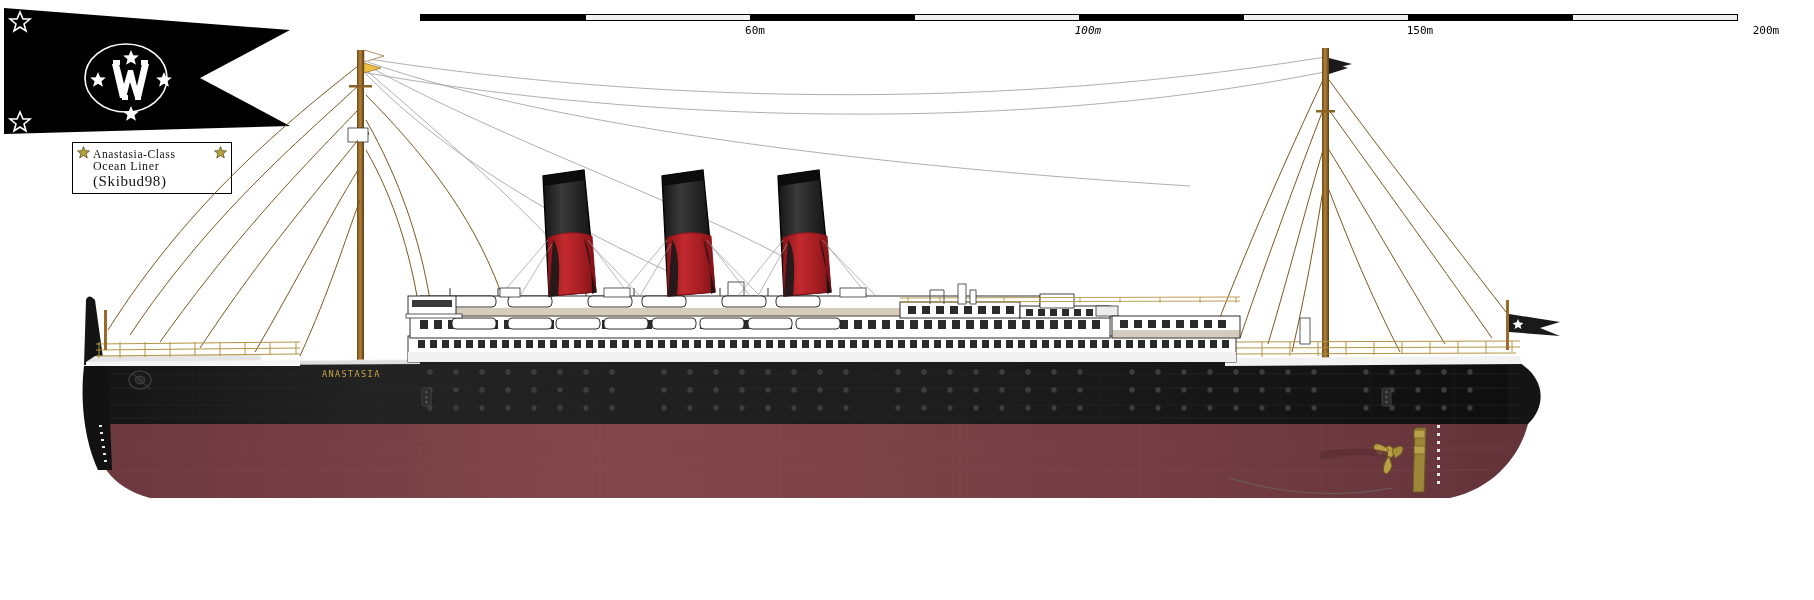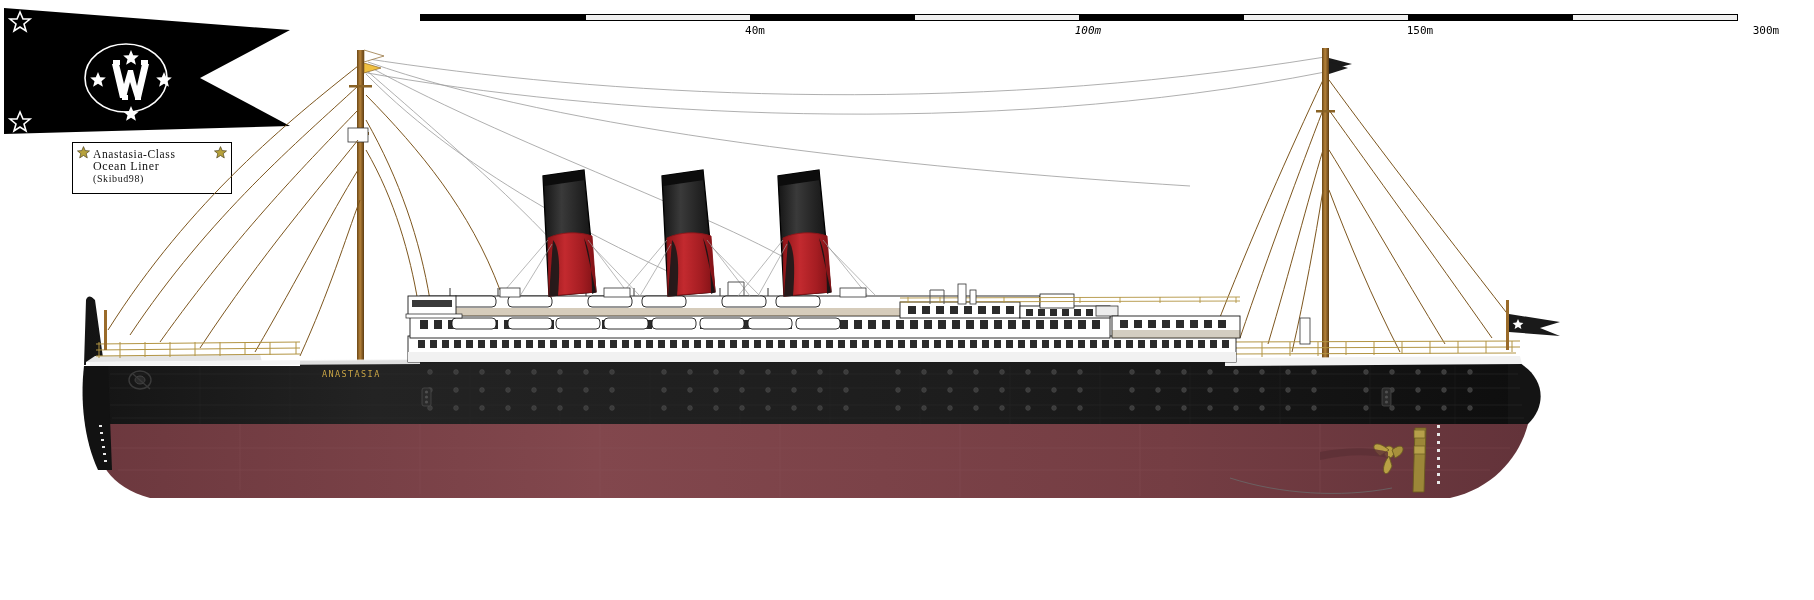--- a/index.html
+++ b/index.html
@@ -12,21 +12,21 @@
   #house-flag svg{display:block;}
 
   
   #title-plate{left:72px;top:142px;width:160px;height:52px;
       background:#ffffff;border:1px solid #000;box-sizing:border-box;
       text-align:left;padding-left:20px;}
   #title-plate .ln{font-family:"Liberation Serif",serif;color:#111;
       letter-spacing:.6px;line-height:1.05;}
   #title-plate .l1{font-size:11.5px;margin-top:5px;}
   #title-plate .l2{font-size:12px;}
-  #title-plate .l3{font-size:10px;margin-top:1px;}
+  #title-plate .l3{font-size:15px;margin-top:1px;}
   .plate-star{position:absolute;width:13px;height:13px;}
   .plate-star svg{display:block}
 
   
   #scale-bar{left:420px;top:14px;width:1318px;height:7px;
       border:1px solid #000;box-sizing:border-box;background:#000;}
   #scale-bar .seg{position:absolute;top:0;height:100%;background:#000;}
   #scale-bar .seg.light{background:#efefef;}
   .scale-label{position:absolute;top:24px;font-family:"DejaVu Sans Mono",monospace;
       font-size:11px;color:#000;transform:translateX(-50%);white-space:nowrap;}
@@ -86,24 +86,24 @@
   <div class="ln l2">Ocean Liner</div>
   <div class="ln l3">(Skibud98)</div>
 </div>
 
 <div class="abs" id="scale-bar">
   <div class="seg light" style="left:12.5%;width:12.5%;"></div>
   <div class="seg light" style="left:37.5%;width:12.5%;"></div>
   <div class="seg light" style="left:62.5%;width:12.5%;"></div>
   <div class="seg light" style="left:87.5%;width:12.5%;"></div>
 </div>
-<div class="scale-label" style="left:755px;">40m</div>
+<div class="scale-label" style="left:755px;">60m</div>
 <div class="scale-label" style="left:1088px;font-style:italic;">100m</div>
 <div class="scale-label" style="left:1420px;text-align:center;">150m</div>
-<div class="scale-label" style="left:1766px;">300m</div>
+<div class="scale-label" style="left:1766px;">200m</div>
 
 <div class="abs" id="ship">
 <svg width="1814" height="600" viewBox="0 0 1814 600">
   <defs>
     <linearGradient id="funnelG" x1="0" y1="0" x2="1" y2="0">
       <stop offset="0%" stop-color="#141414"></stop>
       <stop offset="35%" stop-color="#3a3a3a"></stop>
       <stop offset="70%" stop-color="#232323"></stop>
       <stop offset="100%" stop-color="#101010"></stop>
     </linearGradient>

